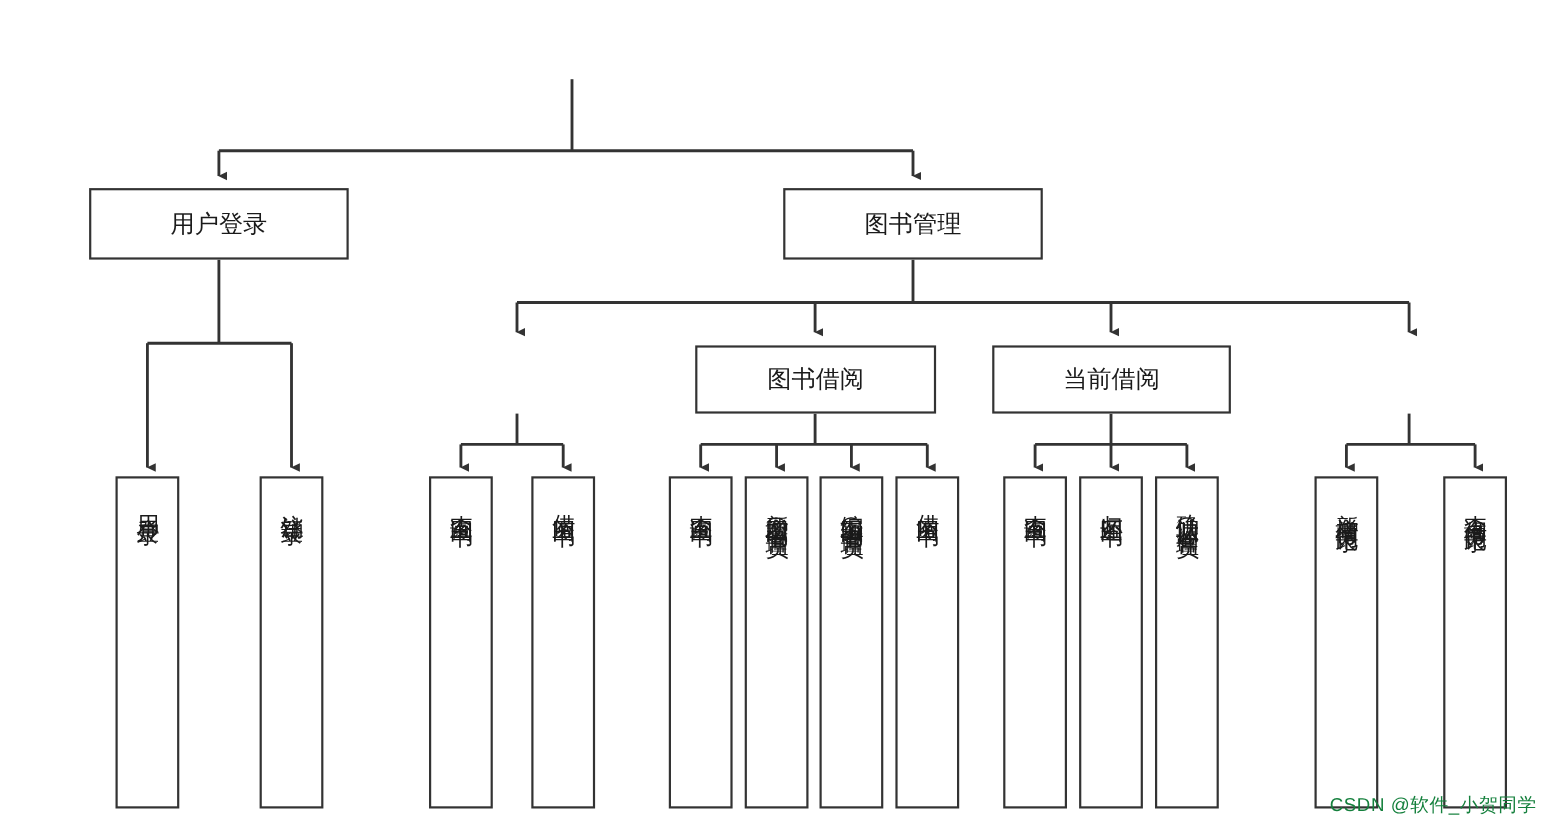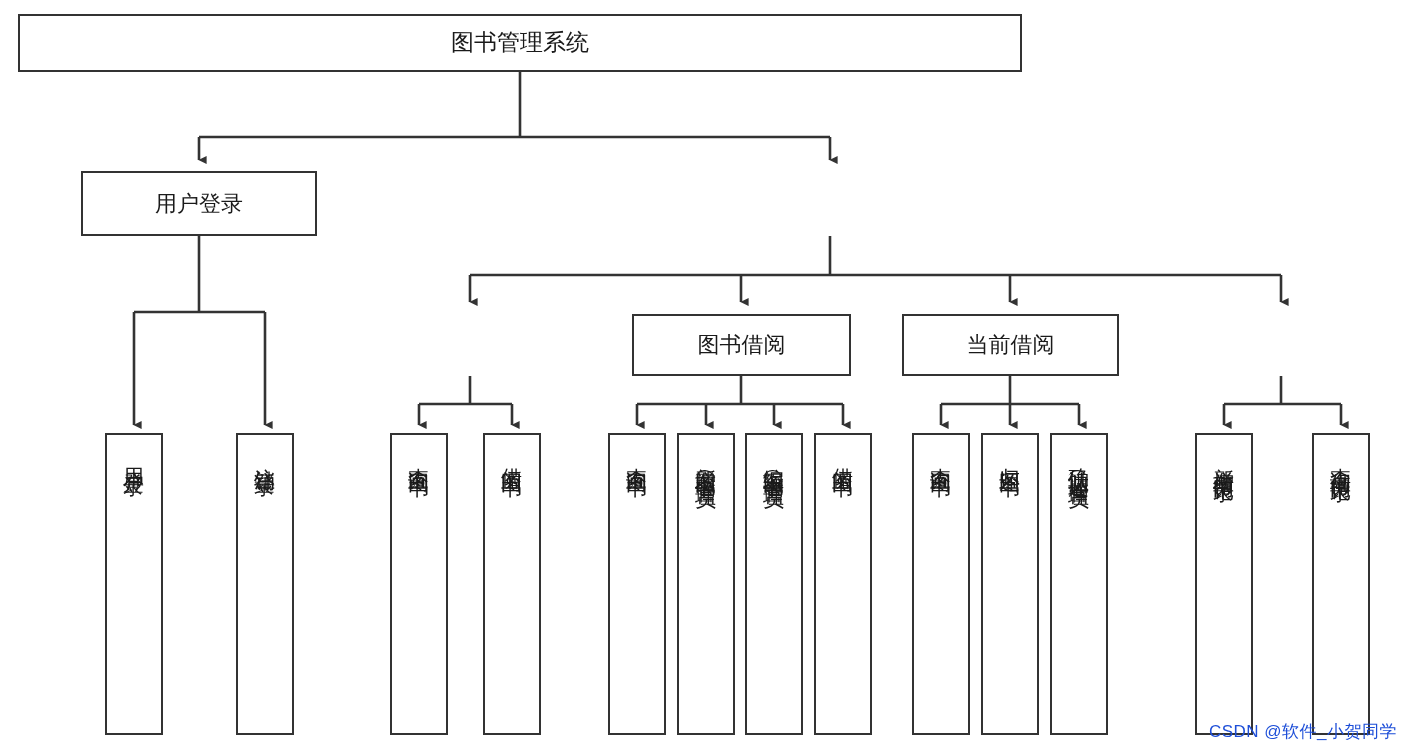--- a/index.html
+++ b/index.html
@@ -57,21 +57,21 @@
     text-orientation: upright;
     font-size: 21px;
     letter-spacing: 3px;
     line-height: 1;
   }
   .watermark {
     position: absolute;
     right: 8px;
     bottom: 4px;
     font-size: 17px;
-    color: #1d4ed8;
+    color: #15803d;
     letter-spacing: 0.5px;
     z-index: 5;
     white-space: nowrap;
   }
 </style>
 </head>
 <body>
 
 <div id="canvas">
 
@@ -121,28 +121,28 @@
       <path d="M1010,404 L1010,425" marker-end="url(#arrow)"></path>
       <path d="M1079,404 L1079,425" marker-end="url(#arrow)"></path>
 
       <path d="M1281,376 L1281,404"></path>
       <path d="M1224,404 L1341,404"></path>
       <path d="M1224,404 L1224,425" marker-end="url(#arrow)"></path>
       <path d="M1341,404 L1341,425" marker-end="url(#arrow)"></path>
     </g>
   </svg>
 
-  <div class="node root h" style="left:18px; top:14px; width:1004px; height:58px;">
-    <span class="label">图书管理系统</span>
-  </div>
 
   <div class="node h" style="left:81px; top:171px; width:236px; height:65px;">
     <span class="label">用户登录</span>
   </div>
 
+  <div class="node h" style="left:712px; top:171px; width:236px; height:65px;">
+    <span class="label">图书管理</span>
+  </div>
 
 
   <div class="node h" style="left:902px; top:314px; width:217px; height:62px;">
     <span class="label">当前借阅</span>
   </div>
 
   <div class="node h" style="left:632px; top:314px; width:219px; height:62px;">
     <span class="label">图书借阅</span>
   </div>
 

